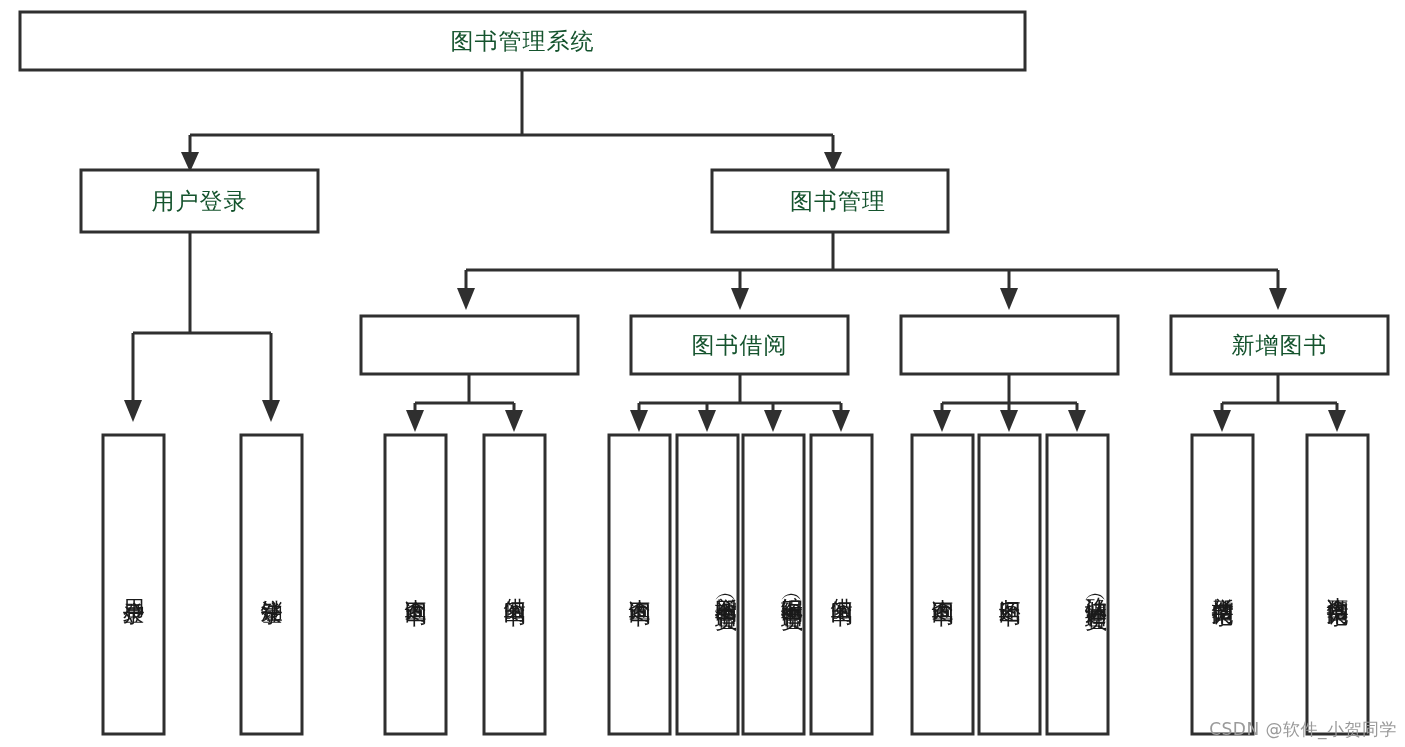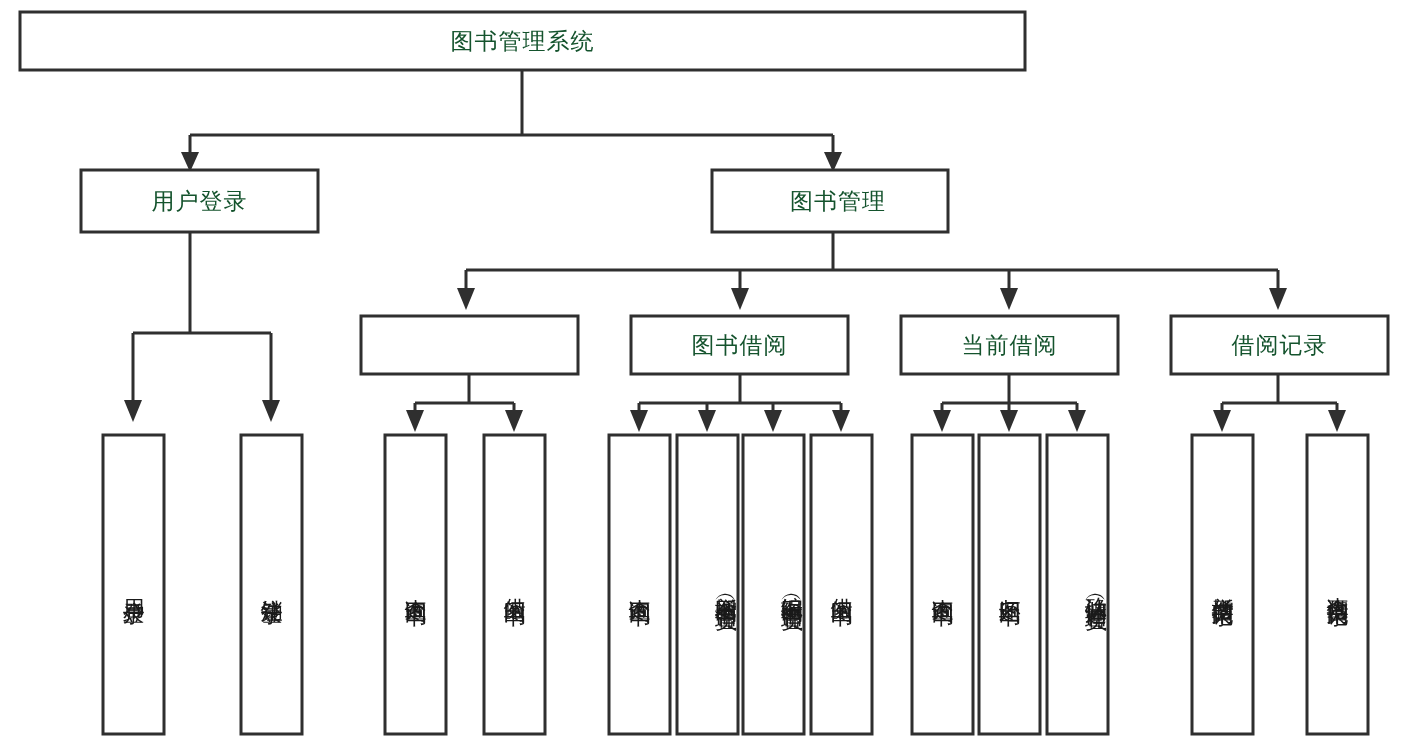--- a/index.html
+++ b/index.html
@@ -150,34 +150,34 @@
     <rect class="node-box" x="1192" y="435" width="61" height="299"></rect>
     <rect class="node-box" x="1307" y="435" width="61" height="299"></rect>
   </svg>
 
   <div class="hlabel-wrap" style="left:20px; top:12px; width:1005px; height:58px;">图书管理系统</div>
 
   <div class="hlabel-wrap" style="left:81px; top:170px; width:237px; height:62px;">用户登录</div>
   <div class="hlabel-wrap" style="left:712px; top:170px; width:252px; height:62px;">图书管理</div>
 
   <div class="hlabel-wrap" style="left:631px; top:316px; width:217px; height:58px;">图书借阅</div>
-  <div class="hlabel-wrap" style="left:901px; top:316px; width:217px; height:58px;">当前借阅</div>
-  <div class="hlabel-wrap" style="left:1171px; top:316px; width:217px; height:58px;">借阅记录</div>
+  <div class="hlabel-wrap" style="left:1171px; top:316px; width:217px; height:58px;">新增图书</div>
 
   <div class="vlabel-wrap" style="left:103px; top:435px; width:61px; height:299px;">用户登录</div>
   <div class="vlabel-wrap" style="left:241px; top:435px; width:61px; height:299px;">注销登录</div>
 
   <div class="vlabel-wrap" style="left:385px; top:435px; width:61px; height:299px;">查询图书</div>
   <div class="vlabel-wrap" style="left:484px; top:435px; width:61px; height:299px;">借阅图书</div>
 
   <div class="vlabel-wrap" style="left:609px; top:435px; width:61px; height:299px;">查询图书</div>
   <div class="vlabel-wrap" style="left:677px; top:435px; width:61px; height:299px; align-items:flex-start; padding-top:6px; box-sizing:border-box;">新增图书（管理员）</div>
   <div class="vlabel-wrap" style="left:743px; top:435px; width:61px; height:299px; align-items:flex-start; padding-top:6px; box-sizing:border-box;">编辑图书（管理员）</div>
   <div class="vlabel-wrap" style="left:811px; top:435px; width:61px; height:299px;">借阅图书</div>
 
   <div class="vlabel-wrap" style="left:912px; top:435px; width:61px; height:299px;">查询图书</div>
   <div class="vlabel-wrap" style="left:979px; top:435px; width:61px; height:299px;">归还图书</div>
   <div class="vlabel-wrap" style="left:1047px; top:435px; width:61px; height:299px; align-items:flex-start; padding-top:6px; box-sizing:border-box;">确认归还（管理员）</div>
 
   <div class="vlabel-wrap" style="left:1192px; top:435px; width:61px; height:299px;">新增借阅记录</div>
   <div class="vlabel-wrap" style="left:1307px; top:435px; width:61px; height:299px;">查询借阅记录</div>
 
+  <div id="watermark">CSDN @软件_小贺同学</div>
 </div>
 
 </body></html>

